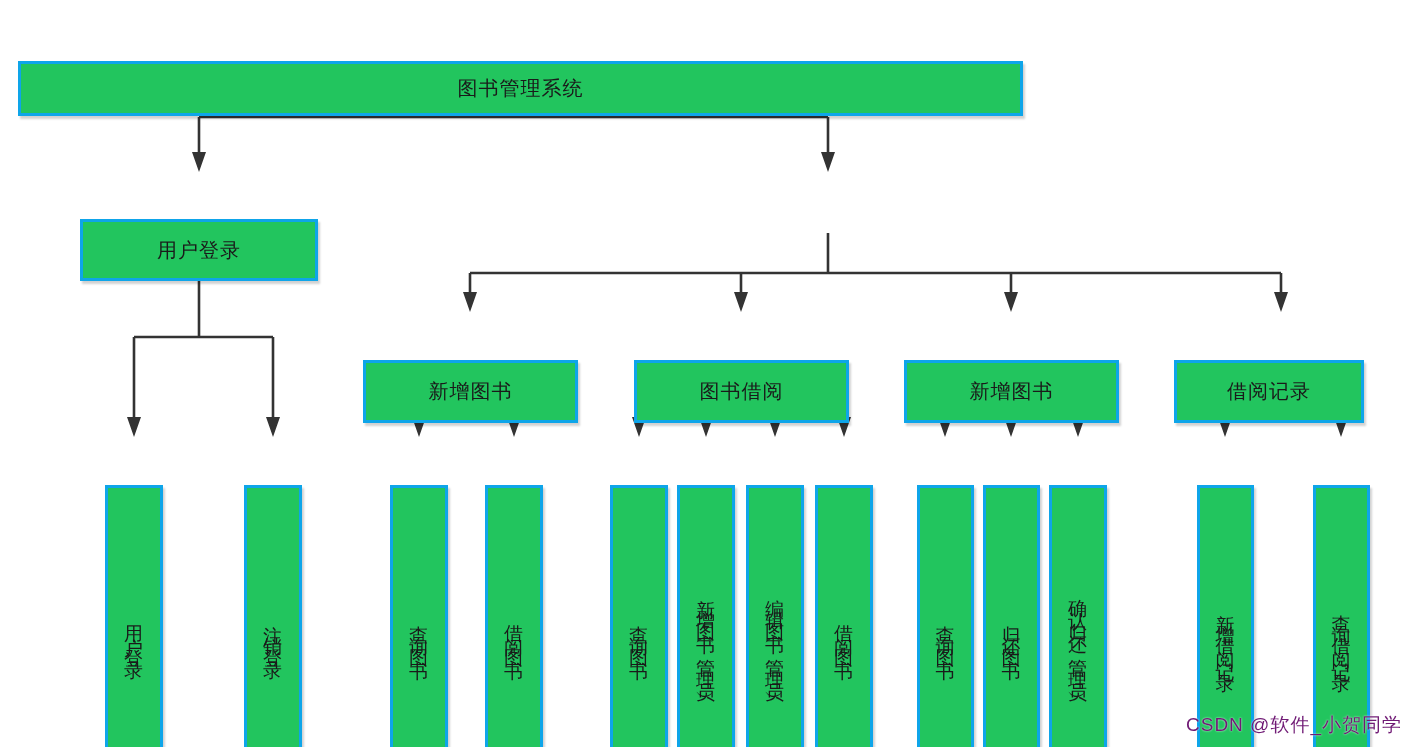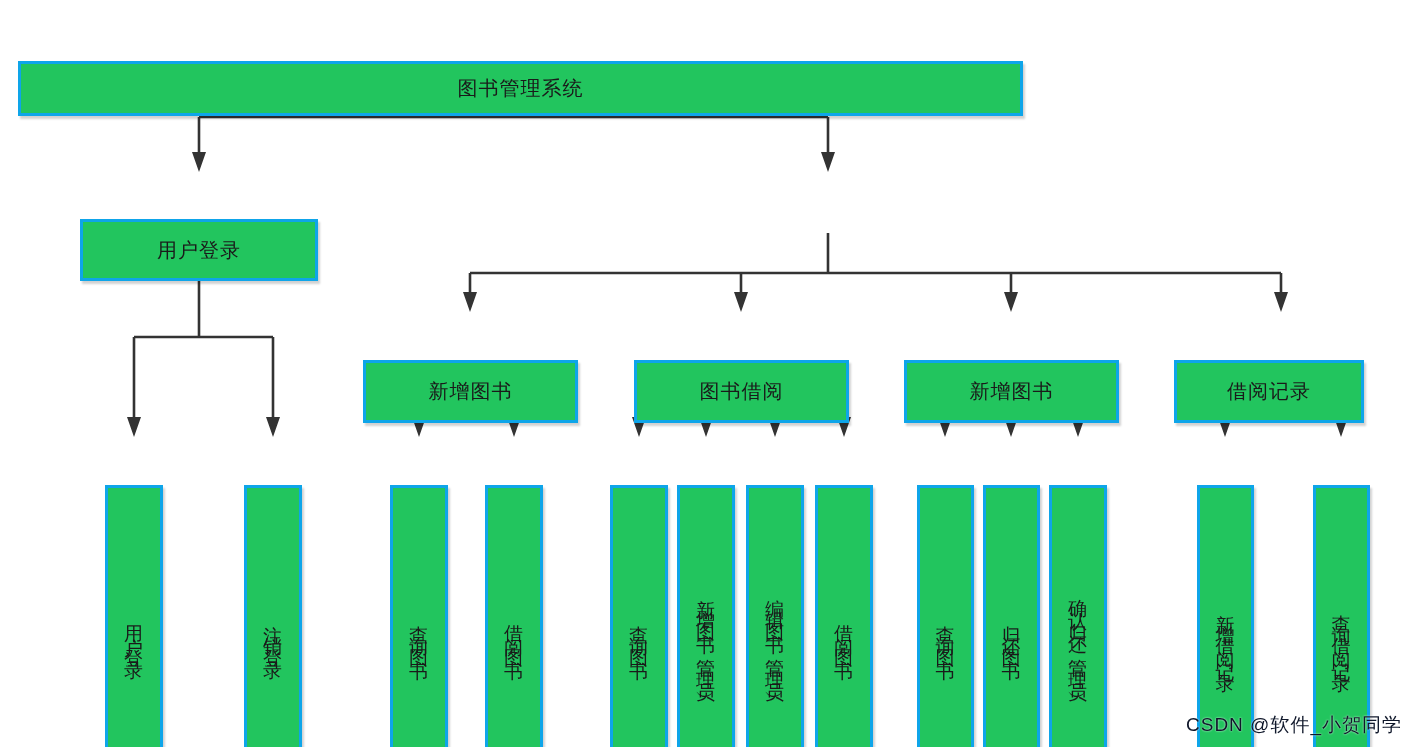--- a/index.html
+++ b/index.html
@@ -33,21 +33,21 @@
     text-orientation:upright;
     font-size:19px;
     letter-spacing:12px;
     font-weight:500;
     line-height:1;
   }
   #watermark{
     position:absolute;
     left:1186px;top:712px;
     font-size:19px;
-    color:#0f172a;
+    color:#701a75;
     letter-spacing:1px;
     white-space:nowrap;
     z-index:3;
     text-shadow:0 0 2px rgba(255,255,255,0.9);
   }
 </style>
 </head>
 <body>
 
 <div id="stage">

